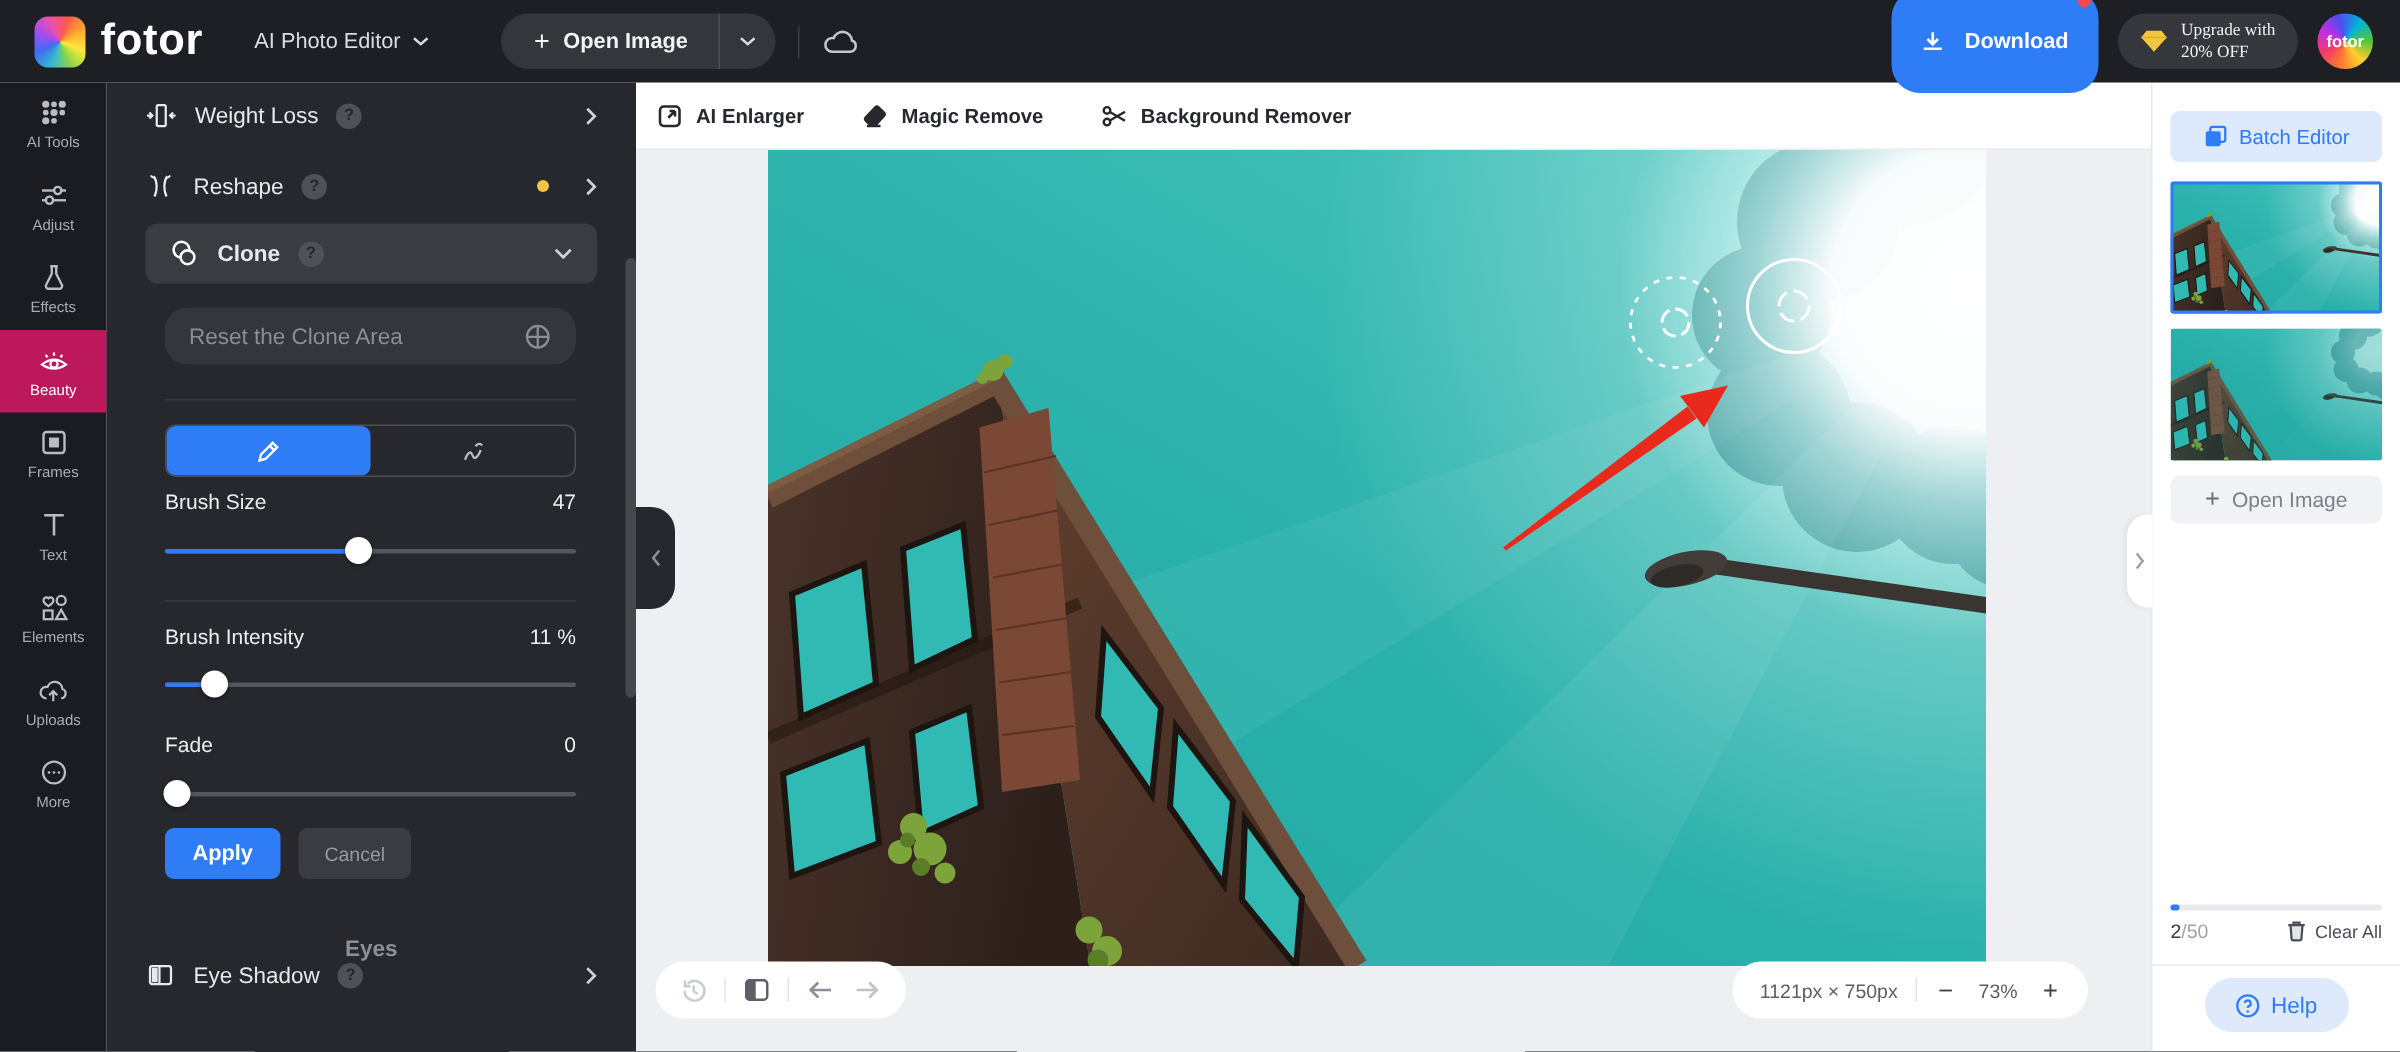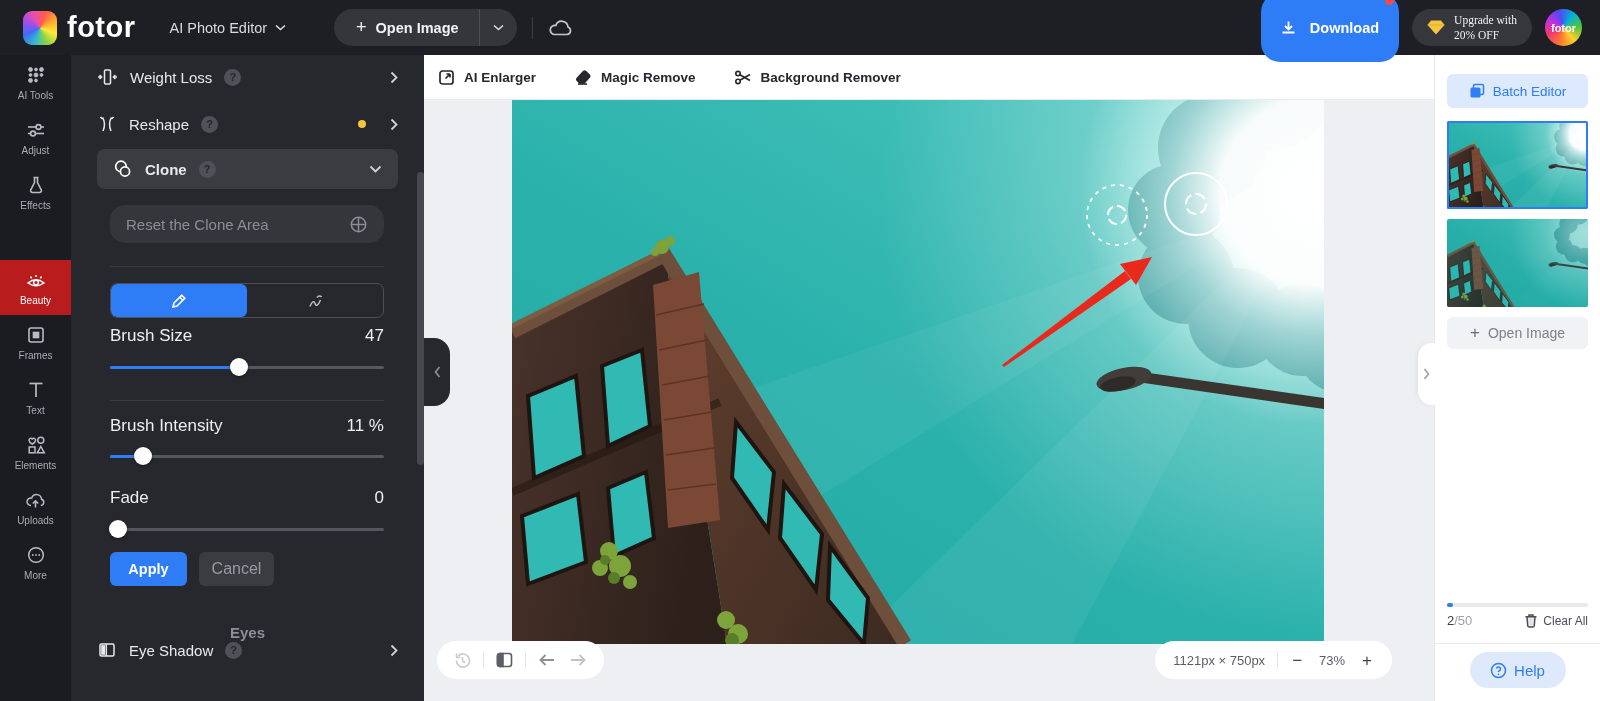--- a/index.html
+++ b/index.html
@@ -27,50 +27,50 @@
   .btn-upgrade .lines{color:#f1f2f4;font-size:11.5px;line-height:1.25;font-family:Liberation Serif, serif;}
   .avatar{width:37px;height:37px;border-radius:50%;display:flex;align-items:center;justify-content:center;
           background:conic-gradient(from 140deg,#ffd02e,#ff7a2e,#f23a6b,#c32ee0,#4d4df0,#00b3d8,#53c43a,#ffd02e);
           color:#fff;font-size:11px;font-weight:bold;cursor:pointer;}
 
   
   .rail{position:absolute;left:0;top:55px;bottom:0;width:71px;background:#1a1c21;z-index:20;}
   .rail-item{height:55px;display:flex;flex-direction:column;align-items:center;justify-content:center;gap:5px;
              color:#a8acb4;font-size:10px;cursor:pointer;}
   .rail-item svg{stroke:#b8bcc4;}
-  .rail-item.active{background:#b91c1c;color:#fff;margin-top:40px;}
+  .rail-item.active{background:#be185d;color:#fff;}
   .rail-item.active svg{stroke:#fff;}
 
   
   .panel{position:absolute;left:71px;top:55px;bottom:0;width:353px;background:#26282e;z-index:20;color:#e7e9ec;}
   .prow{position:absolute;left:26px;right:26px;height:34px;display:flex;align-items:center;gap:12px;font-size:15px;cursor:pointer;}
   .prow .chev{margin-left:auto;}
   .qmark{width:17px;height:17px;border-radius:50%;background:#4e5158;color:#24262b;font-size:11px;font-weight:bold;
          display:flex;align-items:center;justify-content:center;}
   .dot-yellow{width:8px;height:8px;border-radius:50%;background:#f3c63f;margin-left:auto;margin-right:12px;}
   .dot-yellow + .chev{margin-left:0;}
   .prow.active-row{left:26px;right:26px;background:#3a3c42;border-radius:8px;padding:0 16px;height:40px;}
   .reset-btn{position:absolute;left:39px;right:40px;height:38px;background:#34363c;border-radius:15px;
              display:flex;align-items:center;color:#8a8e96;font-size:15px;padding:0 16px;cursor:pointer;}
   .reset-btn .icon{margin-left:auto;}
   .pdiv{position:absolute;left:39px;right:40px;height:1px;background:#383b41;}
   .brush-tabs{position:absolute;left:39px;right:40px;height:33px;border:1px solid #4c4f56;border-radius:7px;
               display:flex;overflow:hidden;}
   .brush-tab{flex:1;display:flex;align-items:center;justify-content:center;cursor:pointer;}
   .brush-tab.sel{background:#2e7cf6;border-radius:6px;}
-  .srow{position:absolute;left:39px;right:40px;display:flex;justify-content:space-between;font-size:17px;color:#eceef1;}
+  .srow{position:absolute;left:39px;right:40px;display:flex;justify-content:space-between;font-size:14px;color:#eceef1;}
   .slider{position:absolute;left:39px;right:40px;height:18px;cursor:pointer;}
   .slider .track{position:absolute;top:8px;left:0;right:0;height:3px;border-radius:2px;background:#54575e;}
   .slider .fill{position:absolute;top:8px;left:0;height:3px;border-radius:2px;background:#2e7cf6;}
   .slider .knob{position:absolute;top:0;width:18px;height:18px;border-radius:50%;background:#fff;
                 transform:translateX(-50%);box-shadow:0 1px 3px rgba(0,0,0,.45);}
   .btn-apply{position:absolute;left:39px;width:77px;height:34px;background:#2e7cf6;border-radius:6px;color:#fff;
              font-size:14.5px;font-weight:bold;display:flex;align-items:center;justify-content:center;cursor:pointer;}
   .btn-cancel{position:absolute;left:128px;width:75px;height:34px;background:#3a3c41;border-radius:6px;color:#969aa2;
-              font-size:16px;display:flex;align-items:center;justify-content:center;cursor:pointer;}
+              font-size:13px;display:flex;align-items:center;justify-content:center;cursor:pointer;}
   .eyes-head{position:absolute;left:0;right:0;text-align:center;color:#8b8f97;font-size:15px;font-weight:bold;}
   .panel-scrollbar{position:absolute;right:0;top:117px;width:7px;height:293px;background:#46484e;border-radius:4px;}
 
   .collapse-left{position:absolute;left:424px;top:338px;width:26px;height:68px;background:#26282e;
                  border-radius:0 16px 16px 0;display:flex;align-items:center;justify-content:center;z-index:25;cursor:pointer;}
 
   
   .canvas{position:absolute;left:424px;top:55px;right:165px;bottom:0;background:#edeff2;}
   .canvas-toolbar{position:absolute;left:0;top:0;right:0;height:44px;background:#fff;border-bottom:1px solid #e9ebee;
                   display:flex;align-items:center;padding-left:14px;gap:38px;}

